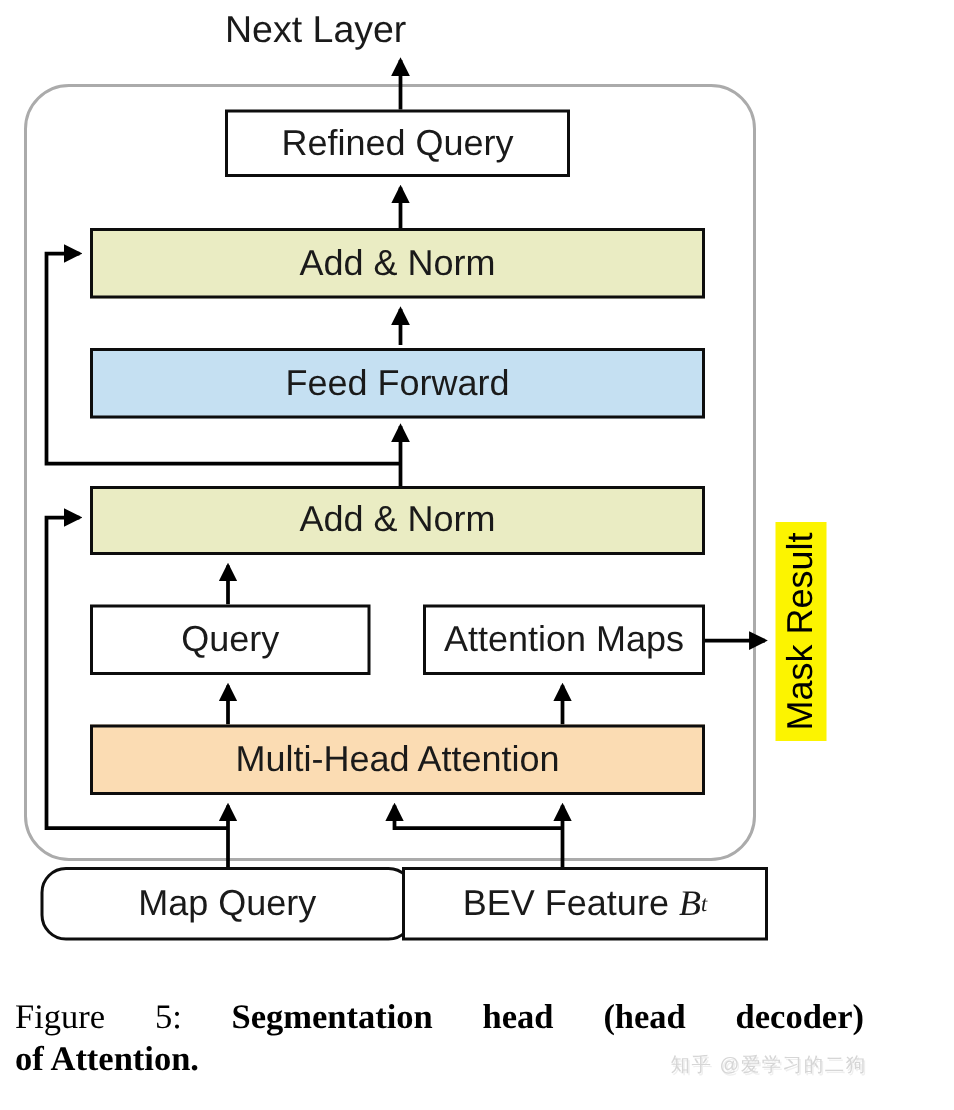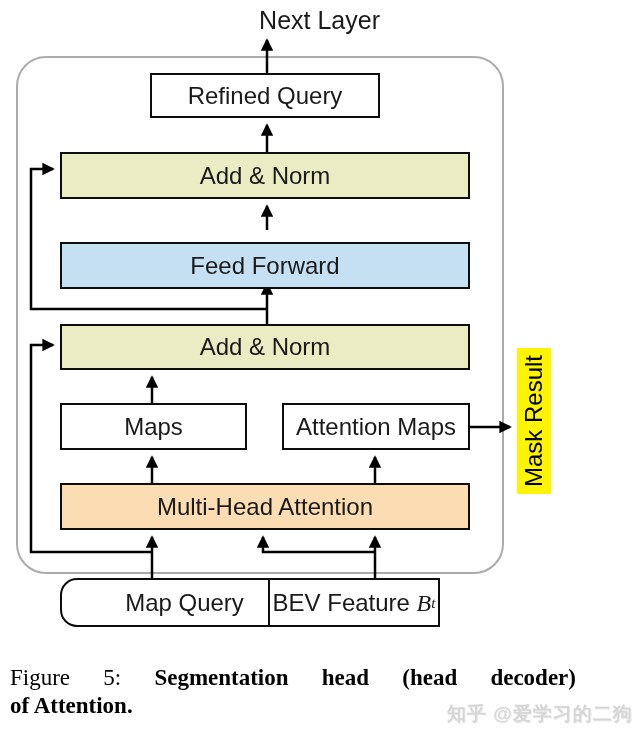--- a/index.html
+++ b/index.html
@@ -9,58 +9,58 @@
   
   .frame{position:absolute;left:16px;top:56px;width:484px;height:514px;
          border:2px solid #ababab;border-radius:30px;background:transparent;}
 
   
   .node{position:absolute;display:flex;align-items:center;justify-content:center;
         font-size:24px;line-height:1;box-sizing:border-box;background:#fff;border:2.5px solid #0d0d0d;text-align:right;}
 
   .refined-query   {left:150px;top:73px;width:230px;height:45px;}
   .add-norm-top    {left:60px;top:152px;width:410px;height:47px;background:#EAECC3;border-width:2px;}
-  .feed-forward    {left:60px;top:242px;width:410px;height:47px;background:#C5E0F2;border-width:2px;}
+  .feed-forward    {left:60px;top:232px;width:410px;height:47px;background:#C5E0F2;border-width:2px;}
   .add-norm-mid    {left:60px;top:324px;width:410px;height:46px;background:#EAECC3;border-width:2px;}
   .query-box       {left:60px;top:403px;width:187px;height:47px;}
   .attention-maps  {left:282px;top:403px;width:188px;height:47px;}
   .mha             {left:60px;top:483px;width:410px;height:47px;background:#FBDCB3;border-width:2px;}
-  .map-query       {left:60px;top:578px;width:249px;height:49px;border-radius:17px;}
-  .bev-feature     {left:268px;top:578px;width:172px;height:49px;}
+  .map-query       {left:27px;top:578px;width:249px;height:49px;border-radius:17px;}
+  .bev-feature     {left:268px;top:578px;width:244px;height:49px;}
 
   .bev-prefix{white-space:pre;}
   .bev-var{font-family:"Liberation Serif","DejaVu Serif",serif;font-style:italic;font-size:24px;}
   .bev-sub{font-family:"Liberation Serif","DejaVu Serif",serif;font-style:italic;font-size:15px;
            vertical-align:sub;line-height:0;}
 
   
   .mask-result{position:absolute;left:517px;top:348px;width:34px;height:146px;background:#FCF400;
                display:flex;align-items:center;justify-content:center;}
   .mask-result span{transform:rotate(-90deg);white-space:nowrap;font-size:24px;color:#000;}
 
   
-  .next-layer{position:absolute;left:150px;top:6px;width:230px;text-align:right;
+  .next-layer{position:absolute;left:150px;top:6px;width:230px;text-align:left;
               font-size:25px;color:#1a1a1a;}
 
   
   svg.wires{position:absolute;left:0;top:0;width:636px;height:740px;pointer-events:none;}
   svg.wires path{stroke:#000;stroke-width:2.5;fill:none;}
 
   
   .caption{position:absolute;left:10px;top:664px;width:566px;
            font-family:"Liberation Serif","DejaVu Serif",serif;font-size:23px;color:#000;line-height:28px;}
   .caption .l1{text-align:justify;text-align-last:justify;}
   .caption .fig{font-weight:normal;margin-top:32px;}
   .caption .ttl{font-weight:bold;}
   .caption .l2{font-weight:bold;}
 
   
-  .watermark{position:absolute;left:447px;top:701px;font-size:19px;color:#d6d6d6;
+  .watermark{position:absolute;left:447px;top:701px;font-size:13px;color:#d6d6d6;
              letter-spacing:1px;white-space:nowrap;
-             text-shadow:1px 1px 0 #efefef;font-weight:bold;}
+             text-shadow:1px 1px 0 #efefef;}
 </style>
 </head>
 <body>
 
 <div id="canvas">
 
   <div class="next-layer">Next Layer</div>
 
   <div class="frame"></div>
 
@@ -86,21 +86,21 @@
   </svg>
 
   <div class="node refined-query">Refined Query</div>
 
   <div class="node add-norm-top">Add &amp; Norm</div>
 
   <div class="node feed-forward">Feed Forward</div>
 
   <div class="node add-norm-mid">Add &amp; Norm</div>
 
-  <div class="node query-box">Maps</div>
+  <div class="node query-box">Query</div>
 
   <div class="node attention-maps">Attention Maps</div>
 
   <div class="node mha">Multi-Head Attention</div>
 
   <div class="node map-query">Map Query</div>
 
   <div class="node bev-feature">
     <span class="bev-prefix">BEV Feature </span>
       <span class="bev-var">B</span>

